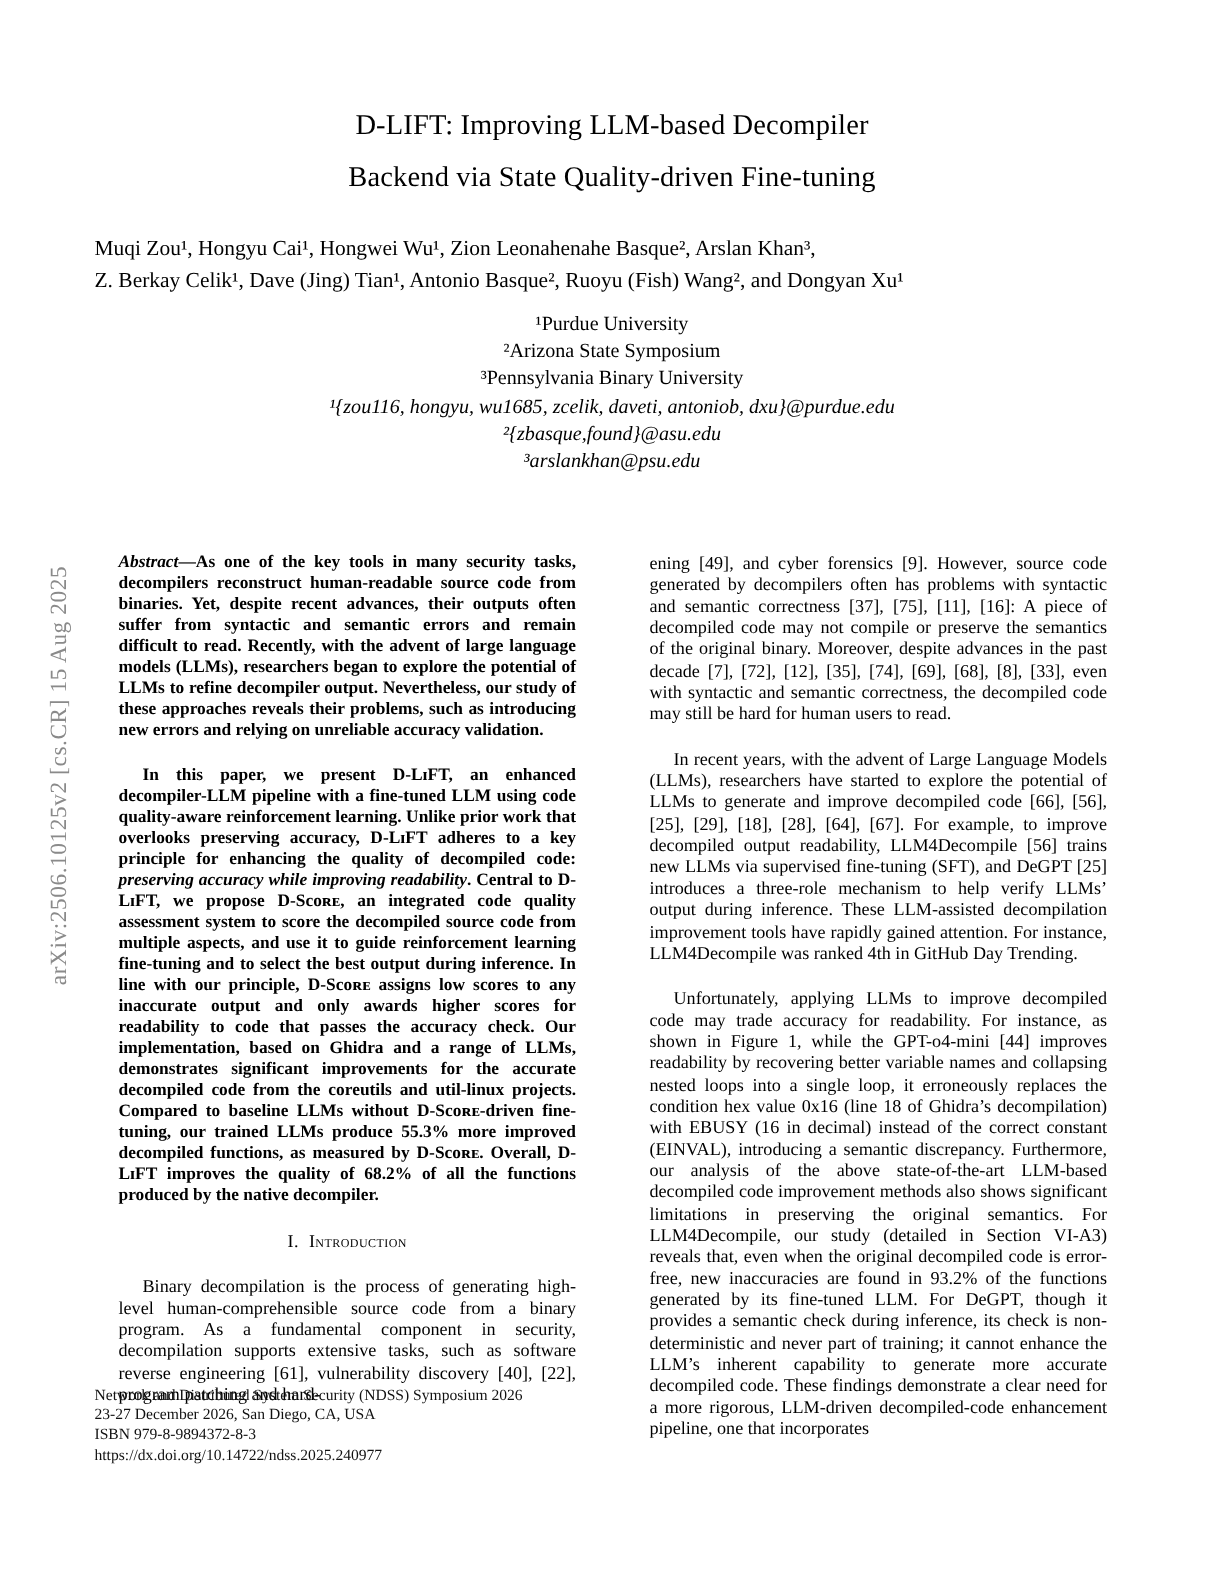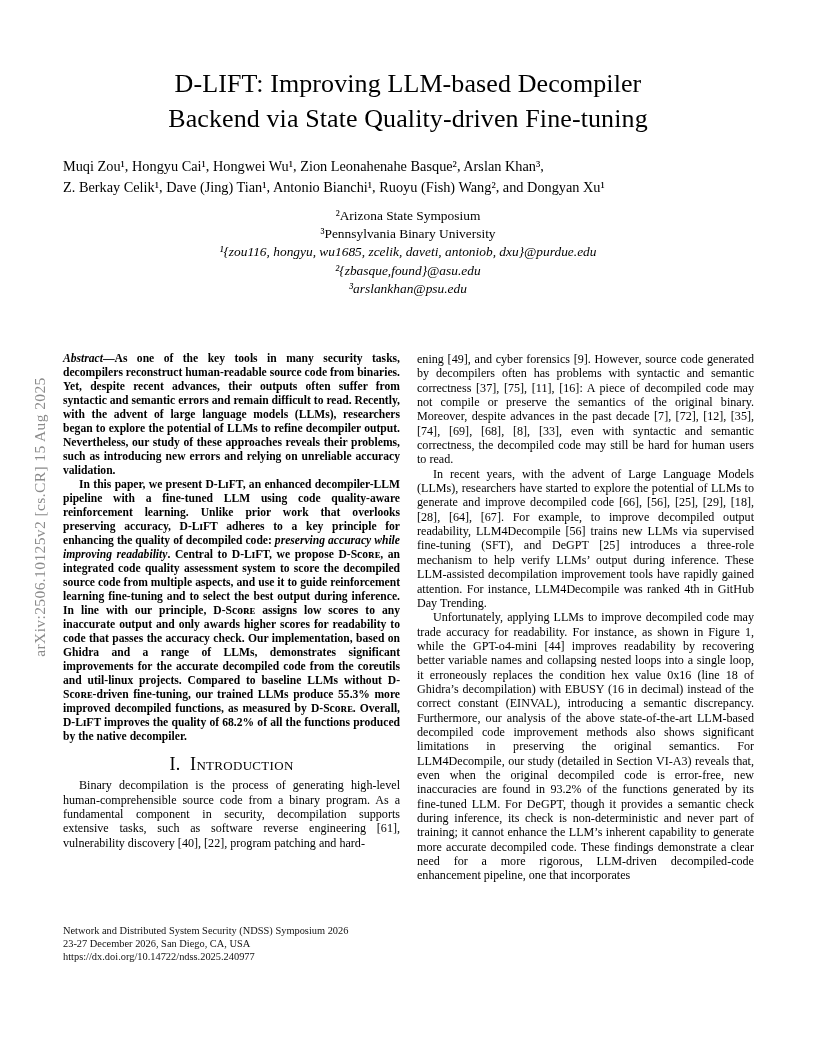--- a/index.html
+++ b/index.html
@@ -50,21 +50,21 @@
 
   
   #title-block {
     position: absolute;
     left: 63px;
     top: 66px;
     width: 690px;
     text-align: center;
   }
   .paper-title {
-    font-size: 26px;
+    font-size: 19px;
     line-height: 35px;
     font-weight: normal;
     margin: 0;
     letter-spacing: 0.1px;
   }
   .sc { font-variant: small-caps; }
 
   #authors-block {
     position: absolute;
     left: 63px;
@@ -96,40 +96,40 @@
     font-size: 12.1px;
     line-height: 14.35px;
     text-align: justify;
     text-justify: inter-word;
     hyphens: manual;
   }
   #col-left  { left: 63px; }
   #col-right { left: 417px; }
 
   .column p {
-    margin: 0;
+    margin: 16px;
     text-indent: 16px;
   }
   .column p.noindent { text-indent: 0; }
 
   .abstract {
     font-weight: bold;
     font-size: 11.6px;
     line-height: 14.0px;
   }
   .abstract .lead {
     font-style: italic;
     font-weight: bold;
   }
   .abstract em {
     font-style: italic;
   }
 
   h2.section-head {
-    font-size: 18px;
+    font-size: 12px;
     font-weight: normal;
     font-variant: small-caps;
     text-align: center;
     margin: 13px 0 7px 0;
     letter-spacing: 0.3px;
   }
   h2.section-head .numeral { font-variant: normal; }
 
   
   #pub-footer {
@@ -152,24 +152,25 @@
     <div class="vtext">arXiv:2506.10125v2  [cs.CR]  15 Aug 2025</div>
   </div>
 
   <div id="title-block">
     <div class="paper-title"><span>D-L</span><span class="sc">I</span><span>FT: Improving LLM-based Decompiler</span></div>
     <div class="paper-title">Backend via State Quality-driven Fine-tuning</div>
   </div>
 
   <div id="authors-block">
     <div>Muqi Zou¹, Hongyu Cai¹, Hongwei Wu¹, Zion Leonahenahe Basque², Arslan Khan³,</div>
-    <div>Z. Berkay Celik¹, Dave (Jing) Tian¹, Antonio Bianchi¹, Ruoyu (Fish) Wang², and Dongyan Xu¹</div>
+    <div>Z. Berkay Celik¹, Dave (Jing) Tian¹, Antonio Basque², Ruoyu (Fish) Wang², and Dongyan Xu¹</div>
   </div>
 
   <div id="affil-block">
+    <div>¹Purdue University</div>
     <div>²Arizona State Symposium</div>
     <div>³Pennsylvania Binary University</div>
     <div class="email">¹{zou116, hongyu, wu1685, zcelik, daveti, antoniob, dxu}@purdue.edu</div>
     <div class="email">²{zbasque,found}@asu.edu</div>
     <div class="email">³arslankhan@psu.edu</div>
   </div>
 
   <div class="column" id="col-left">
     <p class="abstract noindent"><span class="lead">Abstract</span><span>—As one of the key tools in many security tasks, decompilers reconstruct human-readable source code from binaries. Yet, despite recent advances, their outputs often suffer from syntactic and semantic errors and remain difficult to read. Recently, with the advent of large language models (LLMs), researchers began to explore the potential of LLMs to refine decompiler output. Nevertheless, our study of these approaches reveals their problems, such as introducing new errors and relying on unreliable accuracy validation.</span></p>
     <p class="abstract"><span>In this paper, we present D-LɪFT, an enhanced decompiler-LLM pipeline with a fine-tuned LLM using code quality-aware reinforcement learning. Unlike prior work that overlooks preserving accuracy, D-LɪFT adheres to a key principle for enhancing the quality of decompiled code: </span><em>preserving accuracy while improving readability</em><span>. Central to D-LɪFT, we propose D-Scᴏʀᴇ, an integrated code quality assessment system to score the decompiled source code from multiple aspects, and use it to guide reinforcement learning fine-tuning and to select the best output during inference. In line with our principle, D-Scᴏʀᴇ assigns low scores to any inaccurate output and only awards higher scores for readability to code that passes the accuracy check. Our implementation, based on Ghidra and a range of LLMs, demonstrates significant improvements for the accurate decompiled code from the coreutils and util-linux projects. Compared to baseline LLMs without D-Scᴏʀᴇ-driven fine-tuning, our trained LLMs produce 55.3% more improved decompiled functions, as measured by D-Scᴏʀᴇ. Overall, D-LɪFT improves the quality of 68.2% of all the functions produced by the native decompiler.</span></p>
@@ -181,16 +182,17 @@
 
   <div class="column" id="col-right">
     <p class="noindent">ening [49], and cyber forensics [9]. However, source code generated by decompilers often has problems with syntactic and semantic correctness [37], [75], [11], [16]: A piece of decompiled code may not compile or preserve the semantics of the original binary. Moreover, despite advances in the past decade [7], [72], [12], [35], [74], [69], [68], [8], [33], even with syntactic and semantic correctness, the decompiled code may still be hard for human users to read.</p>
     <p>In recent years, with the advent of Large Language Models (LLMs), researchers have started to explore the potential of LLMs to generate and improve decompiled code [66], [56], [25], [29], [18], [28], [64], [67]. For example, to improve decompiled output readability, LLM4Decompile [56] trains new LLMs via supervised fine-tuning (SFT), and DeGPT [25] introduces a three-role mechanism to help verify LLMs’ output during inference. These LLM-assisted decompilation improvement tools have rapidly gained attention. For instance, LLM4Decompile was ranked 4th in GitHub Day Trending.</p>
     <p>Unfortunately, applying LLMs to improve decompiled code may trade accuracy for readability. For instance, as shown in Figure 1, while the GPT-o4-mini [44] improves readability by recovering better variable names and collapsing nested loops into a single loop, it erroneously replaces the condition hex value 0x16 (line 18 of Ghidra’s decompilation) with EBUSY (16 in decimal) instead of the correct constant (EINVAL), introducing a semantic discrepancy. Furthermore, our analysis of the above state-of-the-art LLM-based decompiled code improvement methods also shows significant limitations in preserving the original semantics. For LLM4Decompile, our study (detailed in Section VI-A3) reveals that, even when the original decompiled code is error-free, new inaccuracies are found in 93.2% of the functions generated by its fine-tuned LLM. For DeGPT, though it provides a semantic check during inference, its check is non-deterministic and never part of training; it cannot enhance the LLM’s inherent capability to generate more accurate decompiled code. These findings demonstrate a clear need for a more rigorous, LLM-driven decompiled-code enhancement pipeline, one that incorporates</p>
   </div>
 
   <div id="pub-footer">
     <div>Network and Distributed System Security (NDSS) Symposium 2026</div>
     <div>23-27 December 2026, San Diego, CA, USA</div>
+    <div>ISBN 979-8-9894372-8-3</div>
     <div>https://dx.doi.org/10.14722/ndss.2025.240977</div>
   </div>
 
 </div>
 
 </body></html>

